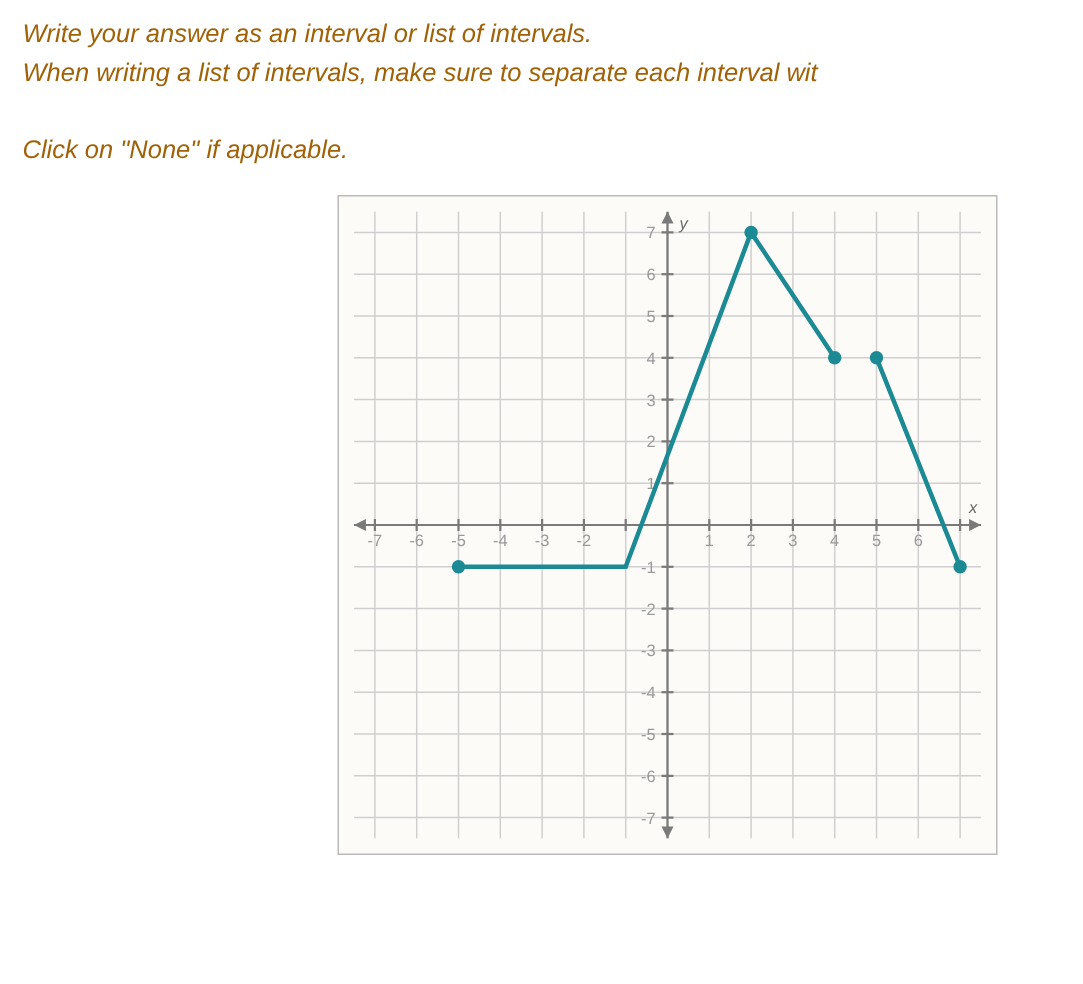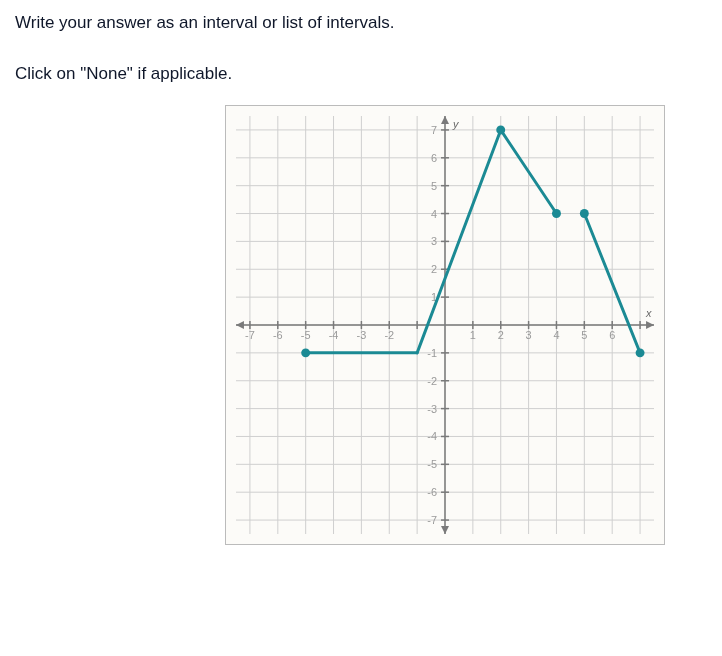--- a/index.html
+++ b/index.html
@@ -6,23 +6,24 @@
     body {
       font-family: Arial, sans-serif;
       background: #ffffff;
       width: 722px;
       height: 656px;
       padding: 10px 15px;
       overflow: hidden;
     }
     .instruction-text {
       font-size: 17px;
-      color: #0f172a;
+      color: #a16207;
       line-height: 1.5;
       margin-bottom: 18px;
+      font-style: italic;
     }
     .instruction-line {
       display: block;
     }
     .graph-container {
       margin-left: 210px;
       margin-top: 10px;
       border: 1px solid #bbb;
       background: #fcfbf8;
       width: 440px;
@@ -33,20 +34,21 @@
     .graph-svg {
       width: 100%;
       height: 100%;
     }
   </style>
 </head>
 <body>
 
 <div class="instruction-text">
   <span class="instruction-line">Write your answer as an interval or list of intervals.</span>
+  <span class="instruction-line">When writing a list of intervals, make sure to separate each interval wit</span>
   <br>
   <span class="instruction-line">Click on "None" if applicable.</span>
 </div>
 
 <div class="graph-container">
   <svg class="graph-svg" viewBox="0 0 420 420">
 
     <g stroke="#cfcfcf" stroke-width="1">
 
       <line x1="14" y1="0" x2="14" y2="420"></line>

